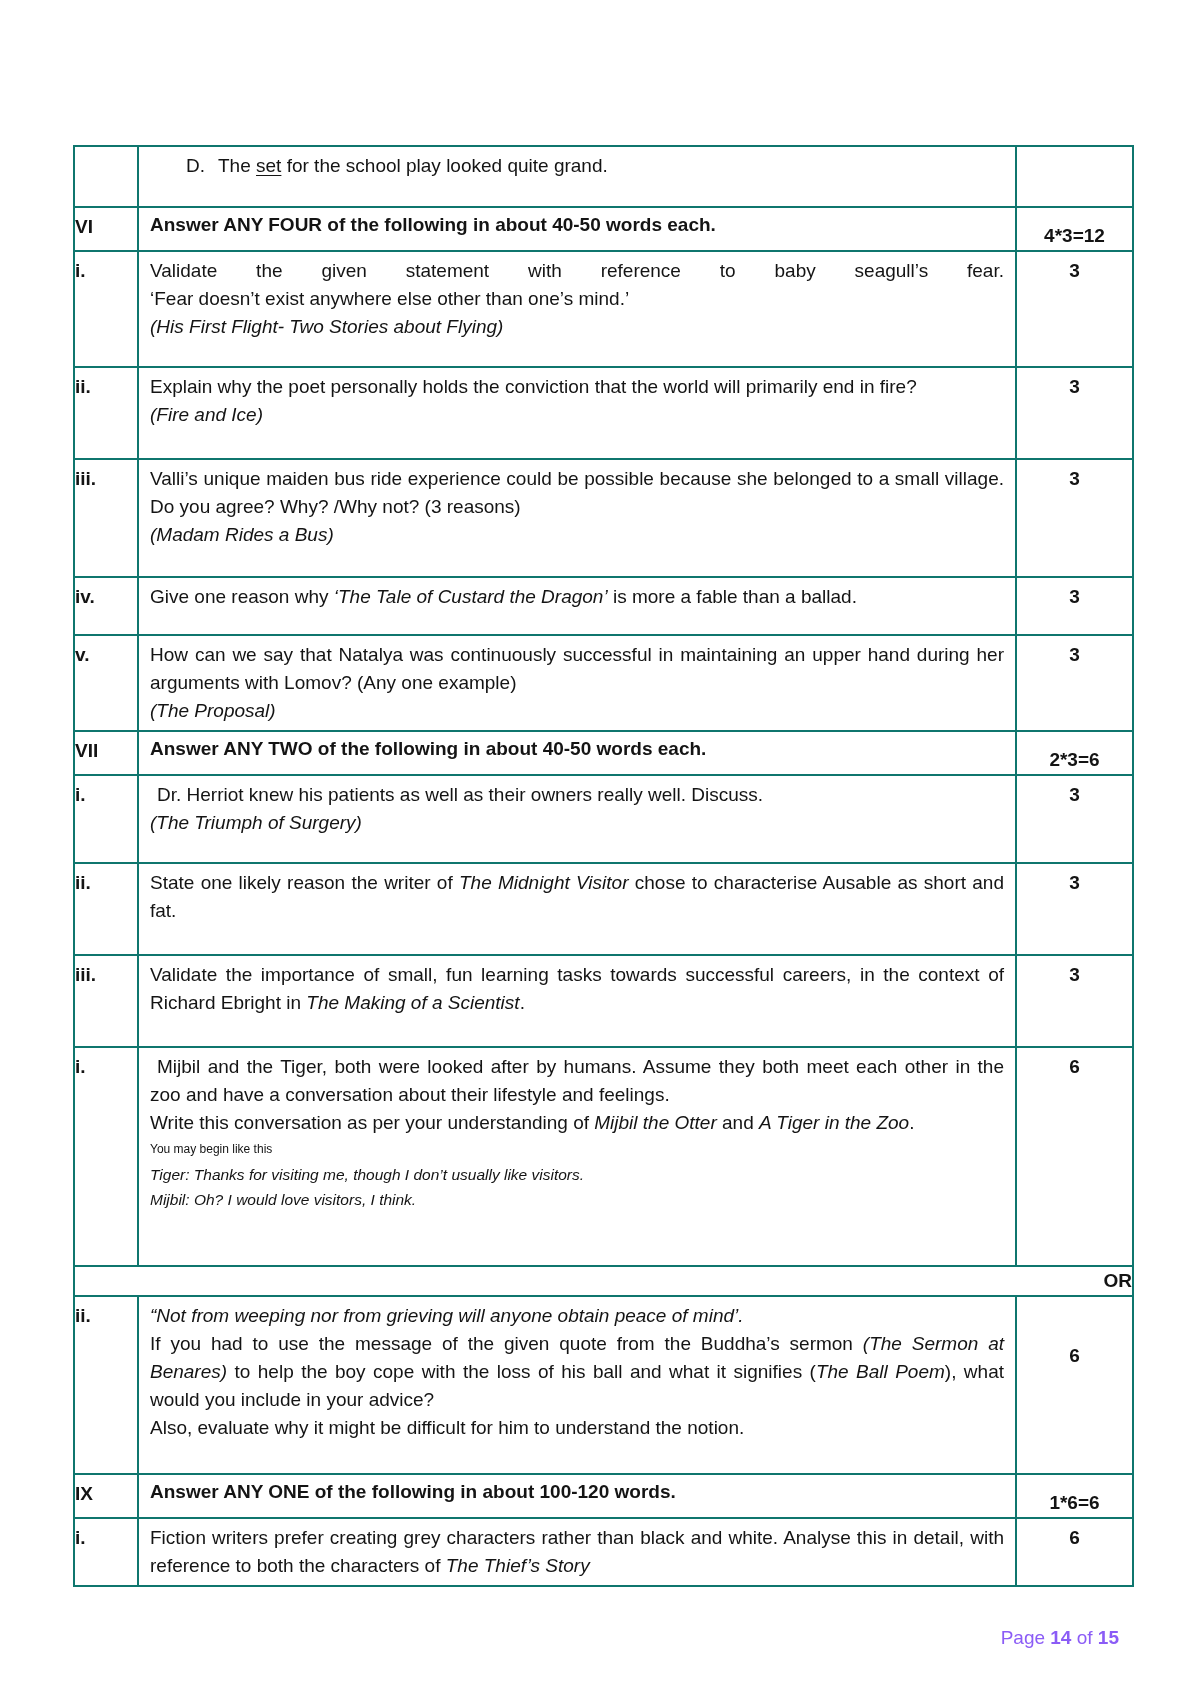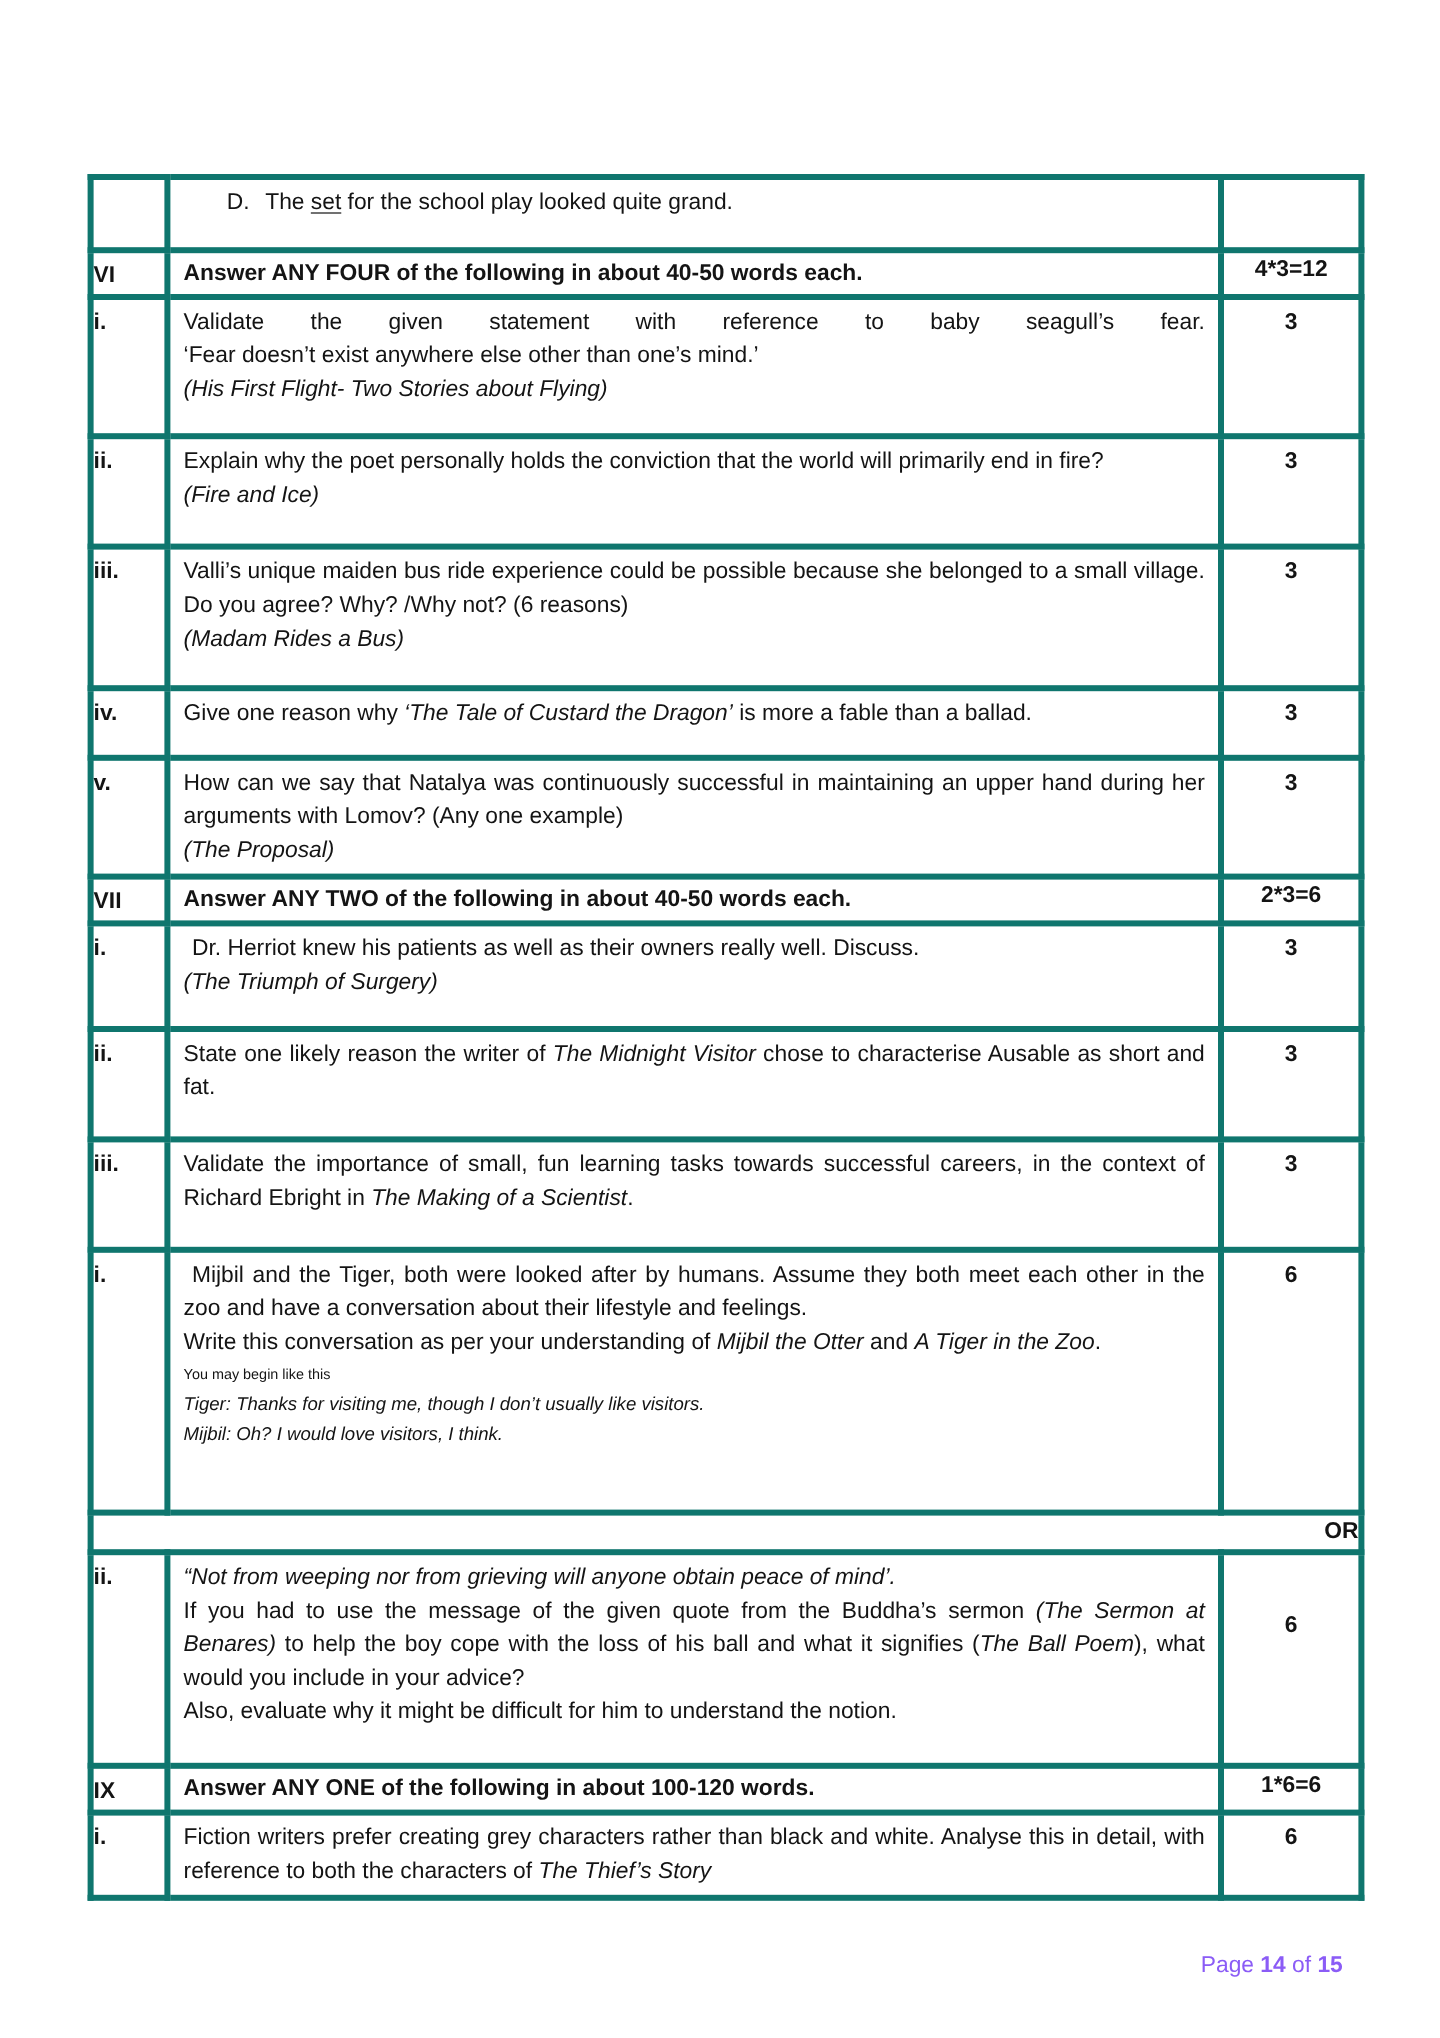--- a/index.html
+++ b/index.html
@@ -9,35 +9,35 @@
     font-family:"Liberation Sans", sans-serif;
     color:#141414;
     overflow:hidden;
   }
   table.qtable {
     position:absolute; left:73px; top:145px;
     width:1059px;
     border-collapse:collapse;
     table-layout:fixed;
   }
-  td { border:5px solid #0f766e; vertical-align:top; background:#fff; }
+  td { border:2px solid #0f766e; vertical-align:top; background:#fff; }
   td.num {
     text-align:left; font-weight:700;
     font-size:19px; line-height:28px; padding-top:5px;
   }
   td.q {
     padding:5px 11px 5px 11px;
     font-size:19px; line-height:28px;
   }
   td.marks {
     text-align:center; font-weight:700;
     font-size:19px; line-height:28px; padding-top:5px;
   }
   tr.hdr td.q { font-weight:700; padding-top:3px; padding-bottom:3px; }
-  tr.hdr td.marks { padding-top:0; }
+  tr.hdr td.marks { padding-top:14px; }
   .src { font-style:italic; }
   .just { text-align:justify; }
   .fjust { text-align:justify; text-align-last:justify; }
   .it { font-style:italic; }
   .u { text-decoration:underline; text-underline-offset:3px; }
   .ind { text-indent:7px; }
   .small { font-size:12px; line-height:25px; }
   .small-it { font-size:15.5px; line-height:25px; font-style:italic; }
   .d-line { padding-left:36px; }
   .d-label { display:inline-block; margin-right:13px; }
@@ -92,21 +92,21 @@
     <td class="q">
       <div class="just">Explain why the poet personally holds the conviction that the world will primarily end in fire?</div>
       <div class="src">(Fire and Ice)</div>
     </td>
     <td class="marks">3</td>
   </tr>
 
   <tr style="height:118px">
     <td class="num">iii.</td>
     <td class="q">
-      <div class="just">Valli’s unique maiden bus ride experience could be possible because she belonged to a small village. Do you agree? Why? /Why not? (6 reasons)</div>
+      <div class="just">Valli’s unique maiden bus ride experience could be possible because she belonged to a small village. Do you agree? Why? /Why not? (3 reasons)</div>
       <div class="src">(Madam Rides a Bus)</div>
     </td>
     <td class="marks">3</td>
   </tr>
 
   <tr style="height:58px">
     <td class="num">iv.</td>
     <td class="q">
       <div><span>Give one reason why </span><span class="it">‘The Tale of Custard the Dragon’</span><span> is more a fable than a ballad.</span></div>
     </td>

